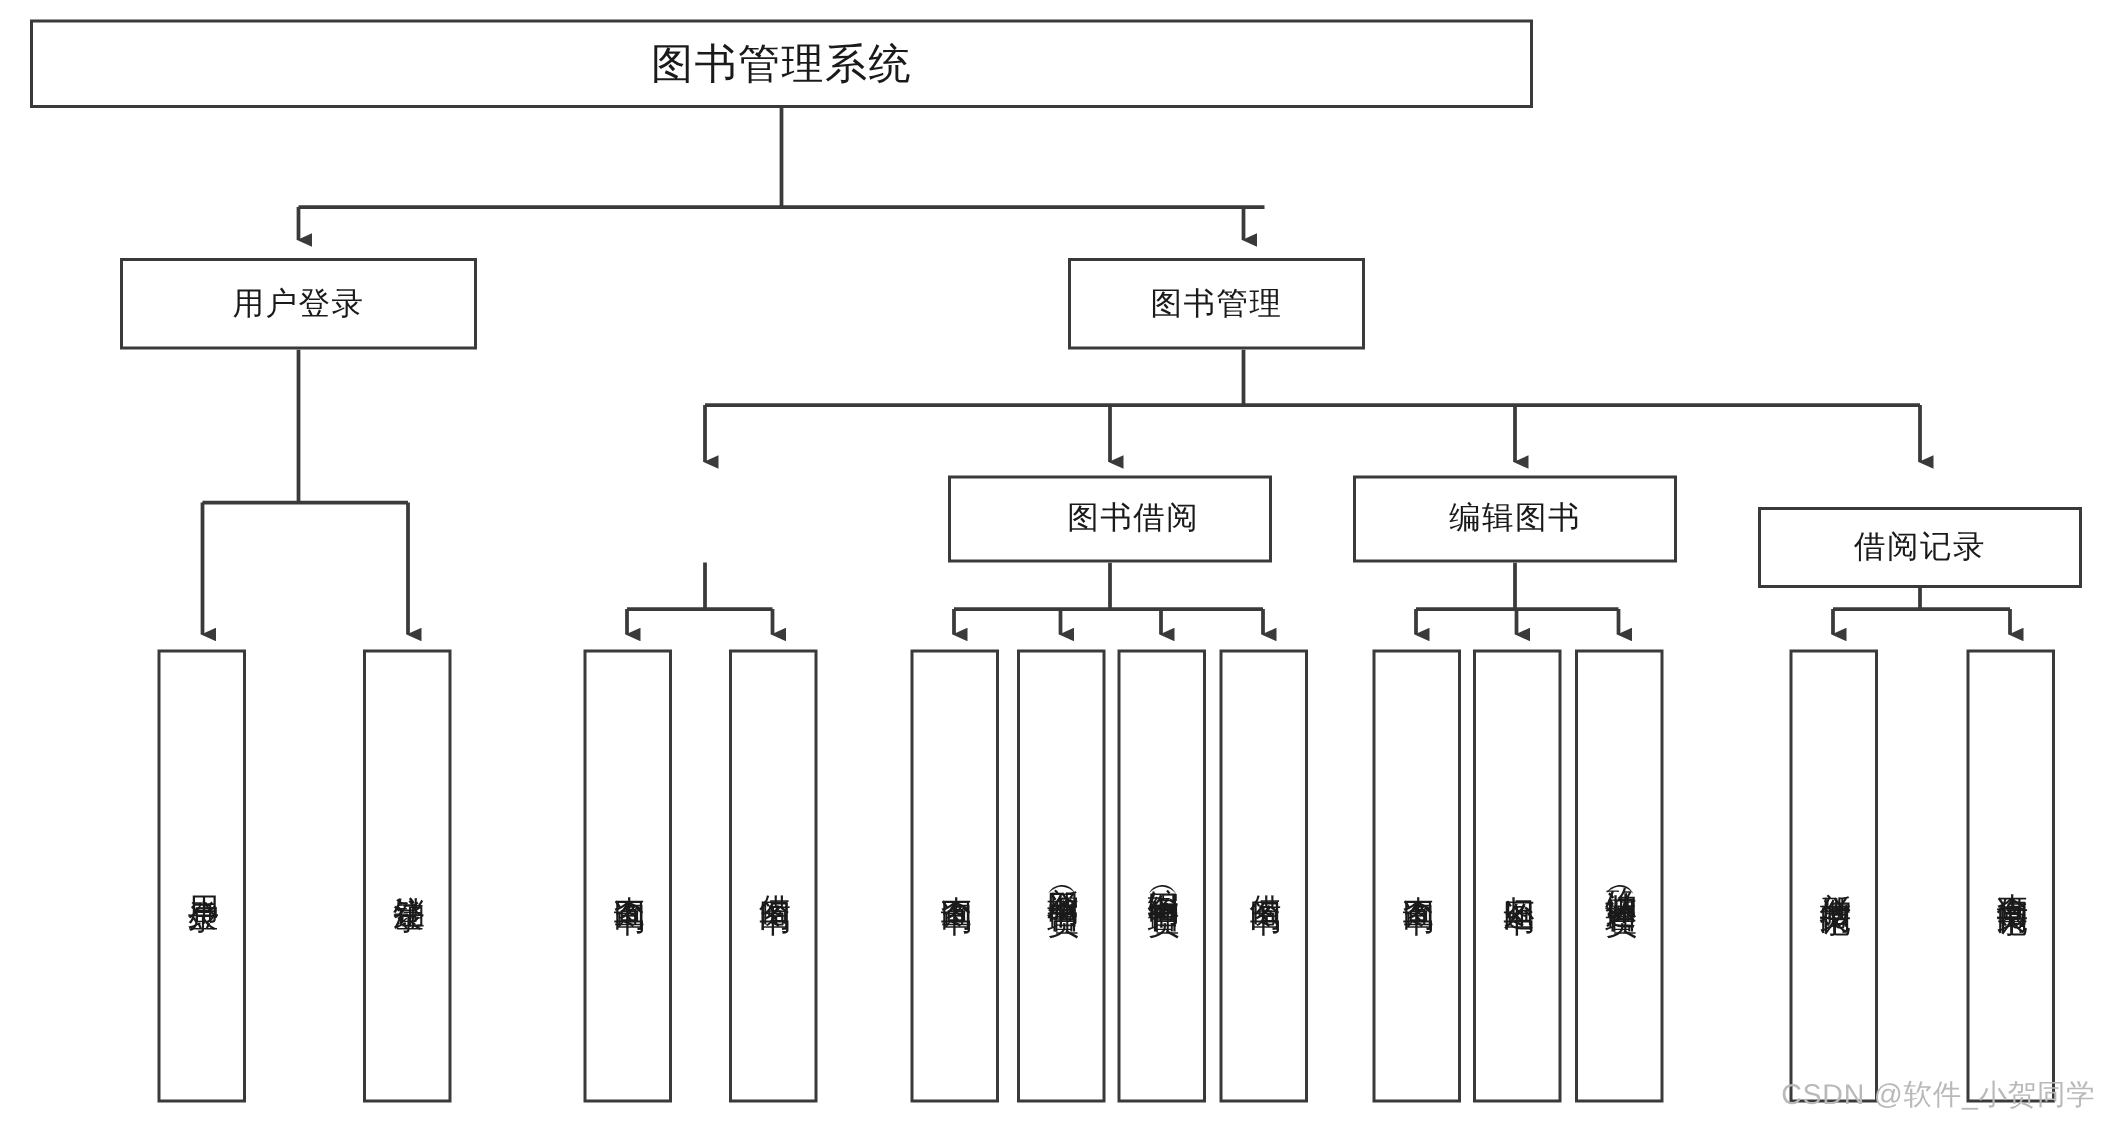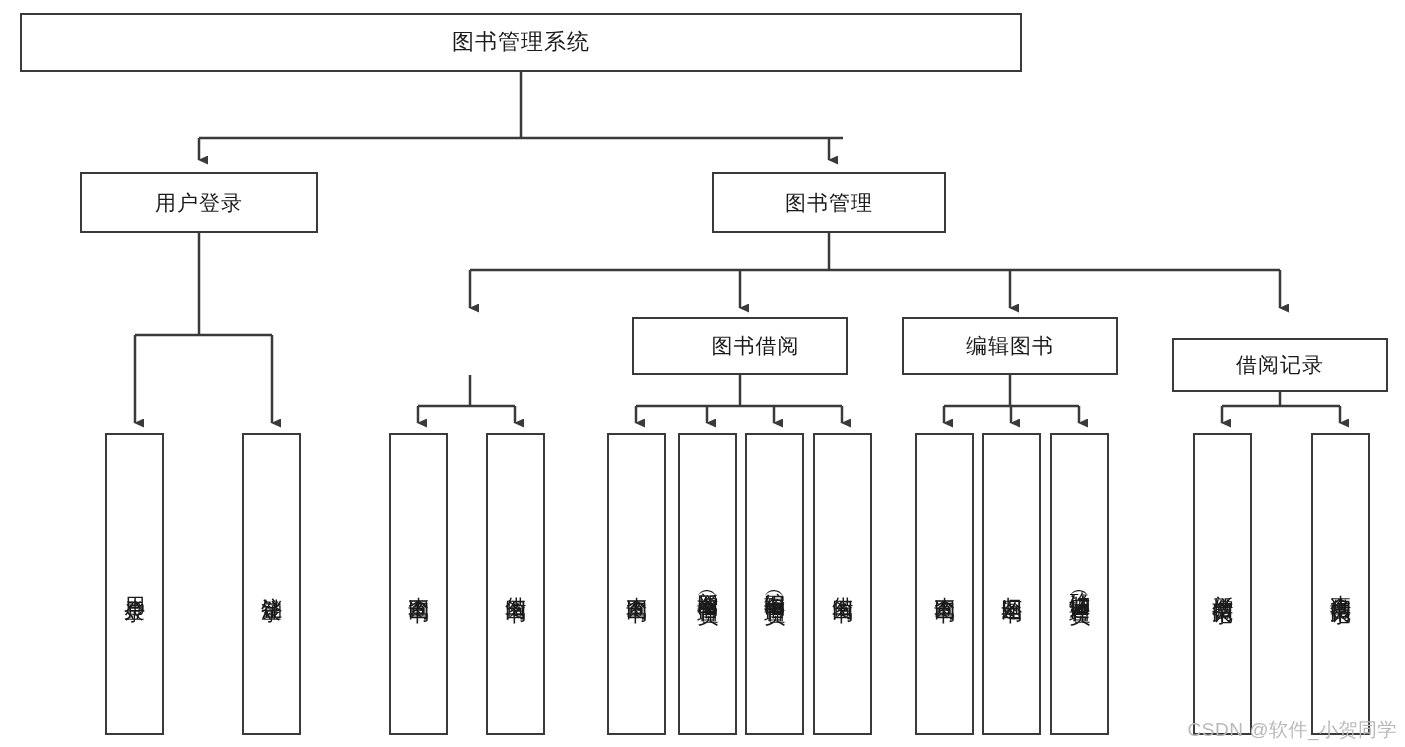--- a/index.html
+++ b/index.html
@@ -35,21 +35,21 @@
     justify-content: center;
     color: #1a1a1a;
     z-index: 2;
   }
   .node-h {
     font-size: 21px;
     letter-spacing: 1px;
     line-height: 1.2;
   }
   .node-root {
-    font-size: 22px;
+    font-size: 28px;
   }
   .node-v {
     writing-mode: vertical-rl;
     text-orientation: upright;
     font-size: 21px;
     line-height: 1.25;
     letter-spacing: 2px;
     padding: 4px 0;
     align-items: center;
     justify-content: center;
@@ -121,21 +121,21 @@
       <path d="M1280,375 L1280,406"></path>
       <path d="M1222,406 L1340,406"></path>
       <path d="M1222,406 L1222,423" marker-end="url(#arrowhead)"></path>
       <path d="M1340,406 L1340,423" marker-end="url(#arrowhead)"></path>
     </g>
   </svg>
 
   <div class="node node-h node-root" style="left:20px; top:13px; width:1002px; height:59px;">图书管理系统</div>
 
   <div class="node node-h" style="left:80px; top:172px; width:238px; height:61px;">用户登录</div>
-  <div class="node node-h" style="left:712px; top:172px; width:234px; height:61px;">图书管理</div>
+  <div class="node node-h" style="left:712px; top:172px; width:198px; height:61px;">图书管理</div>
 
   <div class="node node-h" style="left:632px; top:317px; width:216px; height:58px;padding-left:31px;">图书借阅</div>
   <div class="node node-h" style="left:902px; top:317px; width:216px; height:58px;">编辑图书</div>
   <div class="node node-h" style="left:1172px; top:317px; width:216px; height:54px;margin-top:21px;">借阅记录</div>
 
   <div class="node node-v" style="left:105px; top:433px; width:59px; height:302px;">
     <span>用户登录</span>
   </div>
   <div class="node node-v" style="left:242px; top:433px; width:59px; height:302px;">
     <span>注销登录</span>

